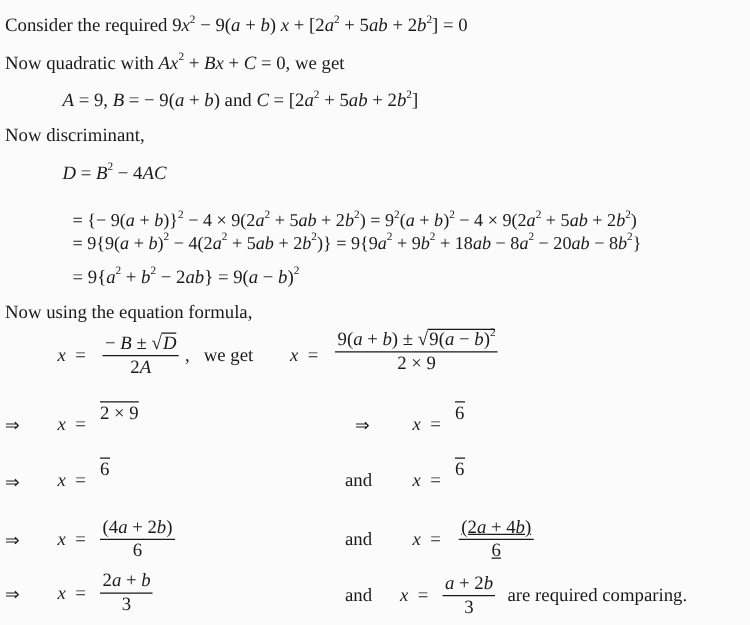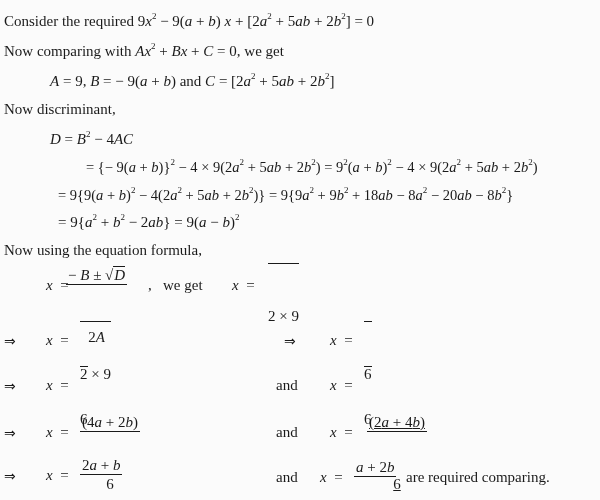--- a/index.html
+++ b/index.html
@@ -13,68 +13,69 @@
   }
   .line { position: absolute; white-space: nowrap; line-height: 18px; }
   i { font-style: italic; }
   sup { font-size: 9px; vertical-align: 7px; line-height: 0; }
   .frac {
     position: absolute; display: flex; flex-direction: column; align-items: center;
     white-space: nowrap;
   }
   .frac .num { padding: 0 2px; line-height: 18px; }
   .frac .bar { height: 1px; background: #1a1a1a; align-self: stretch; }
-  .frac .den { line-height: 18px; margin-top: 43px; }
+  .frac .den { line-height: 18px; }
   .arrow { position: absolute; font-family: "DejaVu Sans", sans-serif; font-size: 14px; }
   .eqx { position: absolute; white-space: nowrap; }
   .sqrt { border-top: 1px solid #1a1a1a; padding-left: 1px; }
 </style>
 </head>
 <body>
 
 <div class="line" style="left:4px; top:12px;">
   <span>Consider the required</span>
   <span>9<i>x</i><sup>2</sup> − 9(<i>a</i> + <i>b</i>) <i>x</i> + [2<i>a</i><sup>2</sup> + 5<i>ab</i> + 2<i>b</i><sup>2</sup>] = 0</span>
 </div>
 
 <div class="line" style="left:4px; top:42px;">
-  <span>Now comparing with</span>
+  <span>Now quadratic with</span>
   <span><i>Ax</i><sup>2</sup> + <i>Bx</i> + <i>C</i> = 0</span><span>, we get</span>
 </div>
 
 <div class="line" style="left:50px; top:72px;">
   <i>A</i> = 9, <i>B</i> = − 9(<i>a</i> + <i>b</i>) and <i>C</i> = [2<i>a</i><sup>2</sup> + 5<i>ab</i> + 2<i>b</i><sup>2</sup>]
 </div>
 
 <div class="line" style="left:4px; top:100px;">Now discriminant,</div>
 
 <div class="line" style="left:50px; top:130px;">
   <i>D</i> = <i>B</i><sup>2</sup> − 4<i>AC</i>
 </div>
-<div class="line" style="left:58px; top:158px; font-size:14.5px;margin-left:28px;">
+<div class="line" style="left:58px; top:168px; font-size:14.5px;">
   = {− 9(<i>a</i> + <i>b</i>)}<sup>2</sup> − 4 × 9(2<i>a</i><sup>2</sup> + 5<i>ab</i> + 2<i>b</i><sup>2</sup>) = 9<sup>2</sup>(<i>a</i> + <i>b</i>)<sup>2</sup> − 4 × 9(2<i>a</i><sup>2</sup> + 5<i>ab</i> + 2<i>b</i><sup>2</sup>)
 </div>
 <div class="line" style="left:58px; top:186px; font-size:14.5px;">
   = 9{9(<i>a</i> + <i>b</i>)<sup>2</sup> − 4(2<i>a</i><sup>2</sup> + 5<i>ab</i> + 2<i>b</i><sup>2</sup>)} = 9{9<i>a</i><sup>2</sup> + 9<i>b</i><sup>2</sup> + 18<i>ab</i> − 8<i>a</i><sup>2</sup> − 20<i>ab</i> − 8<i>b</i><sup>2</sup>}
 </div>
 <div class="line" style="left:58px; top:213px;">
   = 9{<i>a</i><sup>2</sup> + <i>b</i><sup>2</sup> − 2<i>ab</i>} = 9(<i>a</i> − <i>b</i>)<sup>2</sup>
 </div>
 
 <div class="line" style="left:4px; top:241px;">Now using the equation formula,</div>
 
 <div class="eqx" style="left:46px; top:277px;"><i>x</i> &nbsp;=</div>
-<div class="frac" style="left:66px; top:266px;">
+<div class="frac" style="left:82px; top:266px;">
   <div class="num">− <i>B</i> ± √<span class="sqrt"><i>D</i></span></div>
   <div class="bar"></div>
   <div class="den">2<i>A</i></div>
 </div>
 <div class="eqx" style="left:148px; top:277px;">, &nbsp;&nbsp;<span>we get</span></div>
 <div class="eqx" style="left:232px; top:277px;"><i>x</i> &nbsp;=</div>
 <div class="frac" style="left:268px; top:263px;">
+  <div class="num">9(<i>a</i> + <i>b</i>) ± √<span class="sqrt">9(<i>a</i> − <i>b</i>)<sup>2</sup></span></div>
   <div class="bar"></div>
   <div class="den">2 × 9</div>
 </div>
 
 <div class="arrow" style="left:4px; top:333px;">⇒</div>
 <div class="eqx" style="left:46px; top:332px;"><i>x</i> &nbsp;=</div>
 <div class="frac" style="left:80px; top:321px;">
   <div class="bar"></div>
   <div class="den">2 × 9</div>
 </div>

